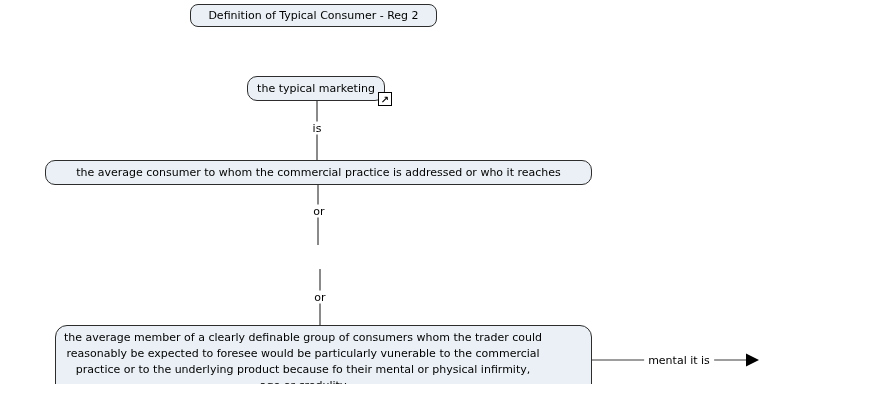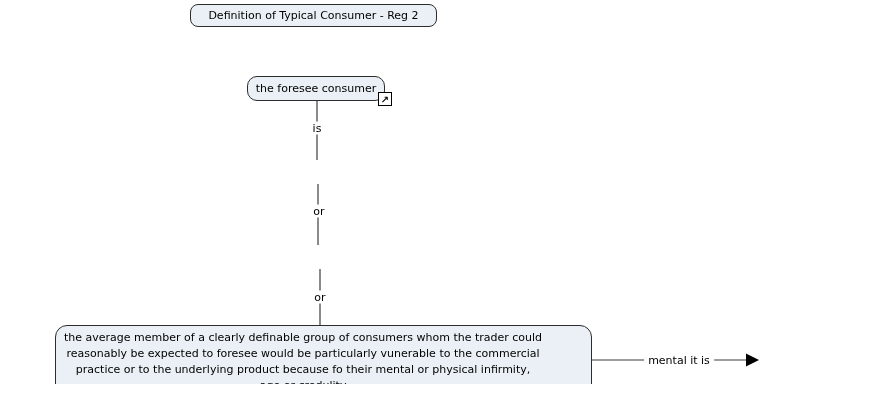--- a/index.html
+++ b/index.html
@@ -93,24 +93,25 @@
   <svg class="wires" width="874" height="400" viewBox="0 0 874 400">
     <line x1="317" y1="100" x2="317" y2="160" stroke="#3c3c3c" stroke-width="1.2"></line>
     <line x1="318" y1="184" x2="318" y2="245" stroke="#3c3c3c" stroke-width="1.2"></line>
     <line x1="320" y1="269" x2="320" y2="325" stroke="#3c3c3c" stroke-width="1.2"></line>
     <line x1="592" y1="360" x2="748" y2="360" stroke="#3c3c3c" stroke-width="1.2"></line>
     <polygon points="746,353.5 746,366.5 759,360" fill="#000000"></polygon>
   </svg>
 
   <div class="node title-node">Definition of Typical Consumer - Reg 2</div>
 
-  <div class="node typical-node">the foresee consumer</div>
+  <div class="node typical-node">the typical marketing</div>
 
   <div class="resource-icon">↗</div>
 
+  <div class="node avg-consumer-node">the average consumer to whom the commercial practice is addressed or who it reaches</div>
 
 
   <div class="node multiline vulnerable-node">the average member of a clearly definable group of consumers whom the trader could
 reasonably be expected to foresee would be particularly vunerable to the commercial
 practice or to the underlying product because fo their mental or physical infirmity,
 age or credulity</div>
 
 
   <span class="link-label label-is">is</span>
 

